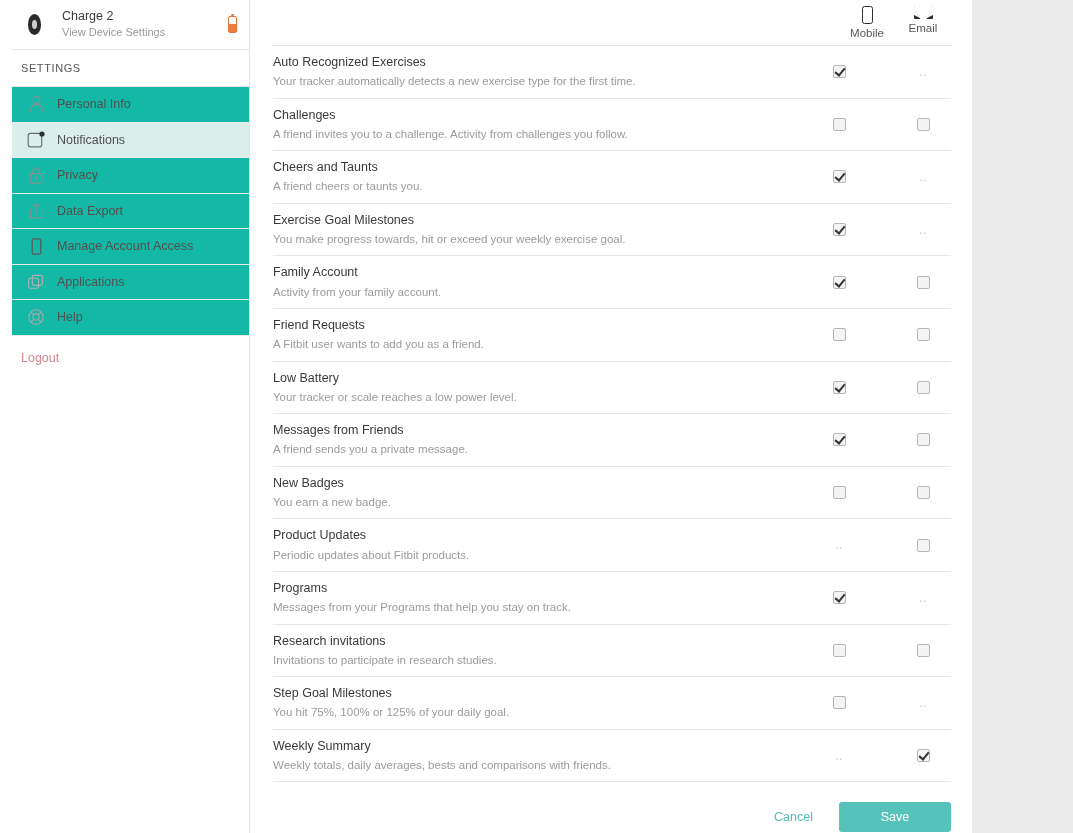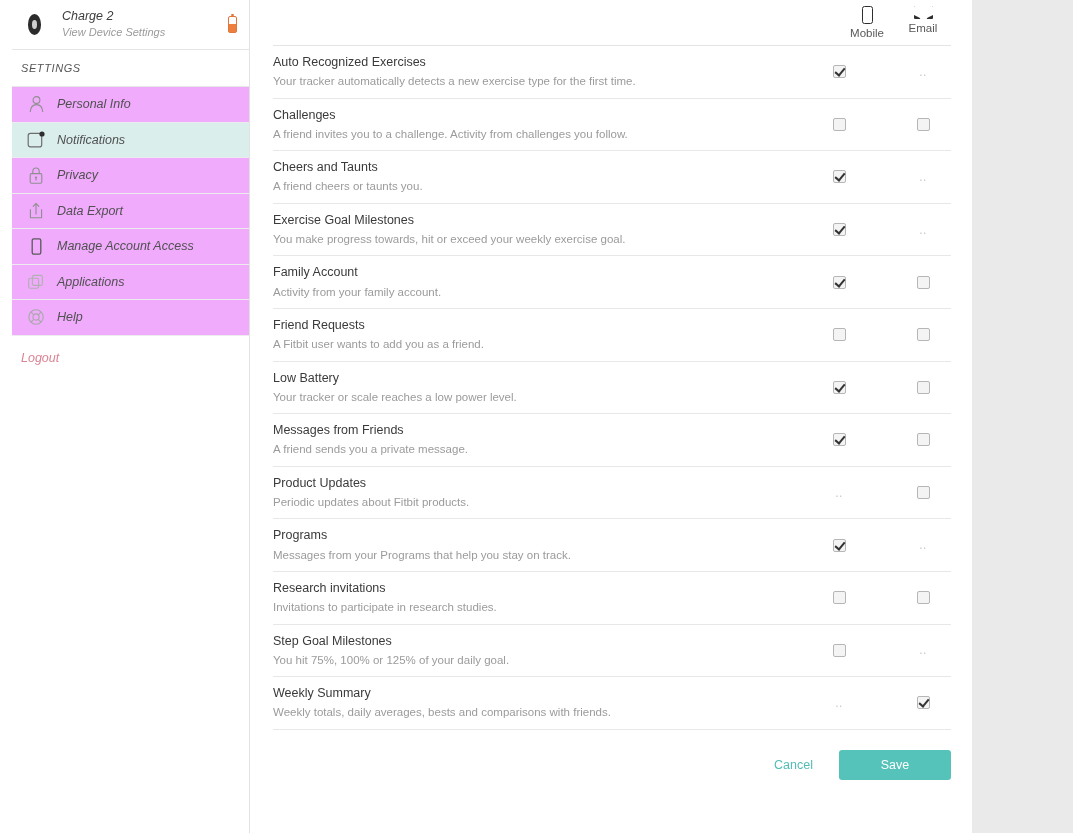--- a/index.html
+++ b/index.html
@@ -30,21 +30,20 @@
   }
 
   
   .sidebar {
     position: absolute;
     left: 12px; top: 0;
     width: 238px;
     height: 833px;
     background: #ffffff;
     border-right: 1px solid #e2e2e2;
-    font-style: italic;
   }
 
   .device-header {
     display: flex;
     align-items: center;
     height: 50px;
     padding: 0 12px 0 8px;
     border-bottom: 1px solid #e6e6e6;
   }
   .device-icon {
@@ -99,21 +98,21 @@
     border-bottom: 1px solid #e6e6e6;
   }
 
   .nav-item {
     display: flex;
     align-items: center;
     height: 35.5px;
     padding-left: 9px;
     border-bottom: 1px solid #ececec;
     cursor: pointer;
-    background: #f0abfc;
+    background: #14b8a6;
   }
   .nav-item.active { background: #daeeec; }
   .nav-icon {
     flex: 0 0 30px;
     display: flex;
     align-items: center;
     justify-content: center;
     color: #8e8e8e;
   }
   .nav-label {
@@ -481,20 +480,32 @@
           </div>
           <div class="row-cell">
             <span class="chk checked"></span>
           </div>
           <div class="row-cell">
             <span class="chk"></span>
           </div>
         </div>
         <div class="notif-row">
           <div class="row-text">
+            <div class="row-title">New Badges</div>
+            <div class="row-desc">You earn a new badge.</div>
+          </div>
+          <div class="row-cell">
+            <span class="chk"></span>
+          </div>
+          <div class="row-cell">
+            <span class="chk"></span>
+          </div>
+        </div>
+        <div class="notif-row">
+          <div class="row-text">
             <div class="row-title">Product Updates</div>
             <div class="row-desc">Periodic updates about Fitbit products.</div>
           </div>
           <div class="row-cell">
             <span class="dash">..</span>
           </div>
           <div class="row-cell">
             <span class="chk"></span>
           </div>
         </div>

